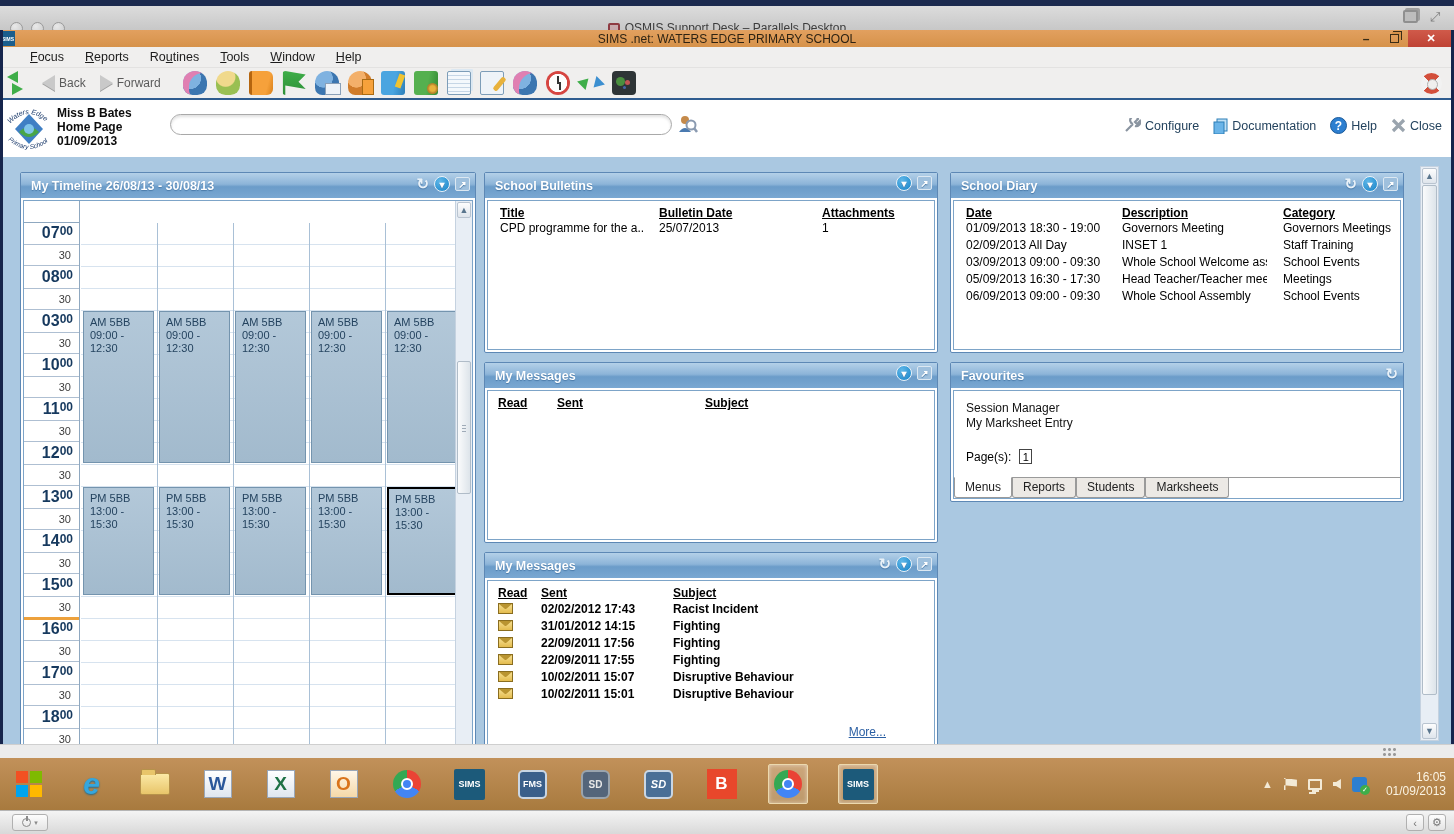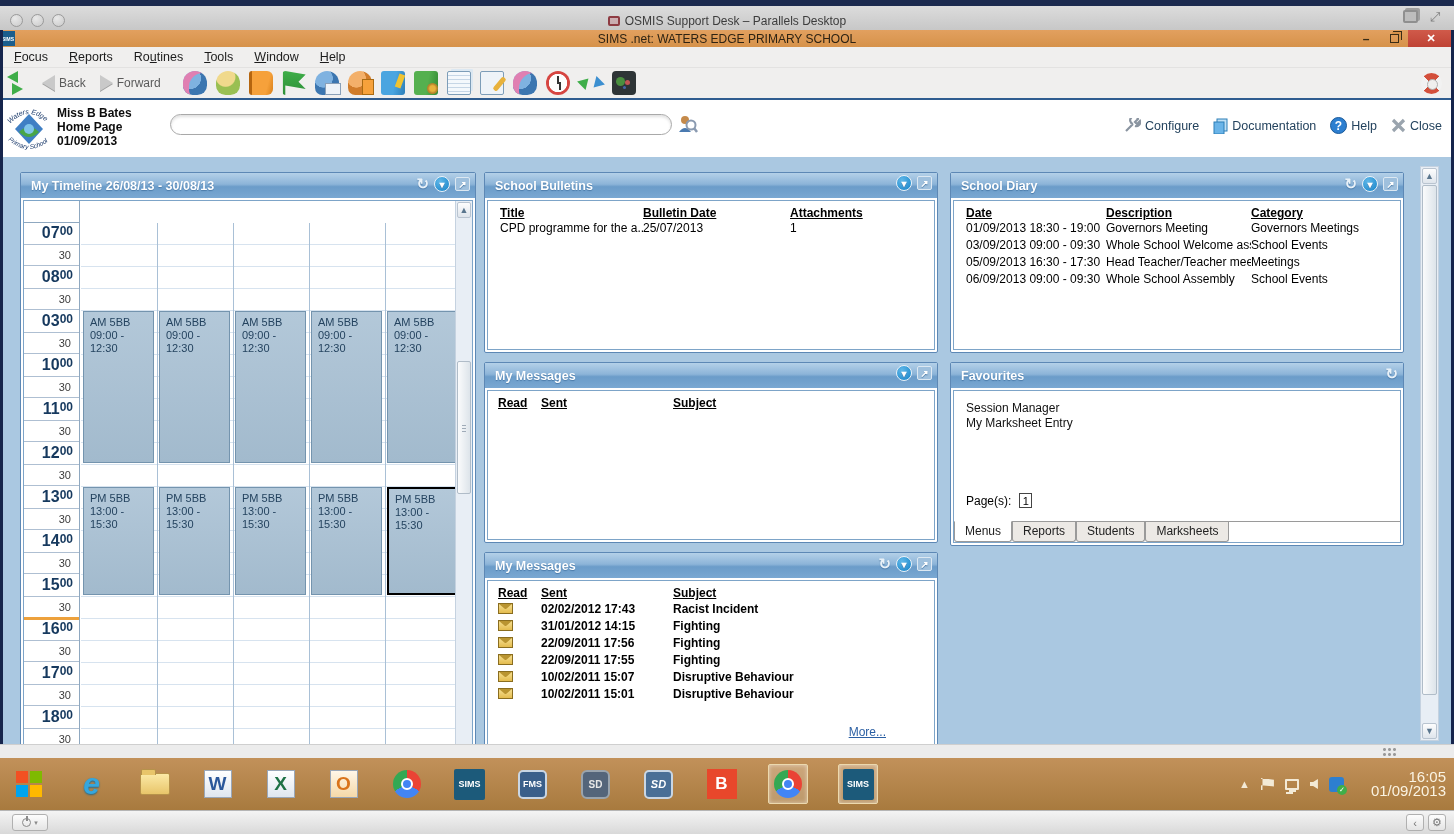--- a/index.html
+++ b/index.html
@@ -5,21 +5,21 @@
   * { margin:0; padding:0; box-sizing:border-box; }
   body { font-family:"Liberation Sans", sans-serif; background:#333; }
   .screen { position:relative; width:1454px; height:834px; overflow:hidden; background:#aac8e1; }
 
   
   .navy-strip { position:absolute; left:0; top:0; width:100%; height:6px; background:#1b2a4e; }
 
   
   .mac-bar { position:absolute; left:0; top:6px; width:100%; height:30px;
     background:linear-gradient(#dcdcdc,#c3c3c3); border-bottom:1px solid #979797;
-    display:flex; align-items:center; }
+    display:flex; align-items:flex-end; }
   .traffic { display:flex; gap:8px; margin-left:10px; }
   .tl-dot { width:13px; height:13px; border-radius:50%; border:1px solid #9a9a9a;
     background:radial-gradient(circle at 35% 30%, #e9e9e9, #c9c9c9); }
   .mac-title { position:absolute; left:0; right:0; text-align:center; font-size:12px; color:#3c3c3c; }
   .mac-title .mon { display:inline-block; width:12px; height:10px; border:2px solid #8e3b42; border-radius:2px;
     vertical-align:-1px; margin-right:5px; background:#c5798063; }
   .mac-right { position:absolute; right:10px; top:4px; display:flex; gap:12px; }
   .mac-win-ic { width:15px; height:13px; border:2px solid #8f8f8f; border-radius:2px; background:#bdbdbd; box-shadow:2px -2px 0 #9f9f9f; }
   .mac-expand-ic { width:14px; height:14px; color:#7f7f7f; font-size:13px; line-height:14px; }
 
@@ -30,21 +30,21 @@
     display:flex; align-items:center; justify-content:center; margin-left:1px; }
   .sims-title { position:absolute; left:0; right:0; text-align:center; font-size:12px; color:#2e2313; }
   .win-ctrls { position:absolute; right:0; top:0; height:100%; display:flex; align-items:center; }
   .wc-min, .wc-restore { width:28px; text-align:center; color:#3a2c15; font-size:12px; font-weight:bold; cursor:default; }
   .wc-restore .sq { display:inline-block; width:9px; height:9px; border:1px solid #3a2c15; box-shadow:2px -2px 0 -0px #d6924a, 3px -3px 0 #3a2c15; }
   .wc-close { width:46px; height:17px; background:linear-gradient(#d05a4a,#bf4335); color:#fff;
     display:flex; align-items:center; justify-content:center; font-size:11px; font-weight:bold; }
 
   
   .menubar { position:absolute; left:0; top:47px; width:100%; height:21px; background:#f0efee;
-    display:flex; align-items:center; padding-left:4px; gap:0; border-bottom:1px solid #e3e2e1; }
+    display:flex; align-items:center; padding-left:20px; gap:0; border-bottom:1px solid #e3e2e1; }
   .menu-item { font-size:12.5px; color:#1c1c1c; padding:2px 11px 2px 10px; }
   .menu-item .u { text-decoration:underline; }
 
   
   .toolbar { position:absolute; left:0; top:68px; width:100%; height:32px; background:#f0efee;
     border-bottom:2px solid #2f5c8f; display:flex; align-items:center; }
   .nav-hist { width:22px; height:24px; margin-left:6px; position:relative; }
   .nav-hist i { position:absolute; left:1px; width:0; height:0; border:6px solid transparent; }
   .nav-hist i.a1 { top:0; border-right:11px solid #3fae49; border-left:none; }
   .nav-hist i.a2 { bottom:0; border-left:11px solid #3fae49; border-right:none; left:6px; }
@@ -102,21 +102,21 @@
     text-shadow:0 1px 1px #4a7aa8; padding-left:10px; position:relative; }
   .p-icons { position:absolute; right:5px; top:2px; display:flex; align-items:center; gap:5px; }
   .ph-refresh { color:#e8f1f8; font-size:15px; font-weight:bold; text-shadow:0 1px 1px #4a7aa8; }
   .ph-chevron { width:16px; height:16px; border-radius:50%; background:radial-gradient(circle at 35% 30%, #5fb7e8, #1583c9);
     color:#fff; font-size:10px; display:flex; align-items:center; justify-content:center; border:1px solid #e8f1f8; }
   .ph-detach { width:15px; height:14px; border:1px solid #dce8f2; background:#9fc0dd; color:#fff; font-size:10px;
     display:flex; align-items:center; justify-content:center; border-radius:2px; }
   .p-body { position:absolute; left:2px; right:2px; top:27px; bottom:2px; background:#fff; border:1px solid #7da4c8; overflow:hidden; }
 
   .tbl-head { font-size:12px; font-weight:bold; color:#000; text-decoration:underline; }
-  .grid3 { display:grid; padding:5px 0 0 12px; }
+  .grid3 { display:grid; padding:5px 0 0 12px;gap:16px; }
   .bull-grid { grid-template-columns:143px 147px auto; }
   .diary-grid { grid-template-columns:140px 145px auto; }
   .rem-grid { grid-template-columns:43px 132px auto; padding-left:10px; }
   .row-line { font-size:12px; color:#000; line-height:17px; white-space:nowrap; overflow:hidden; }
 
   
   .msg-grid { display:grid; grid-template-columns:43px 132px auto; padding:5px 0 0 10px; }
   .msg-row { display:grid; grid-template-columns:43px 132px auto; padding-left:10px; align-items:center; height:17px; }
   .msg-row .bold { font-weight:bold; font-size:12px; white-space:nowrap; }
   .env { width:15px; height:11px; background:linear-gradient(#f6e094,#e4bc4e); border:1px solid #8a6d1f; position:relative; display:inline-block; }
@@ -188,21 +188,21 @@
   .tray { position:absolute; right:8px; top:0; height:52px; display:flex; align-items:center; gap:11px; }
   .tray-ic { color:#f3ead6; font-size:11px; }
   .tray-flag { width:13px; height:12px; background:#f3ead6; clip-path:polygon(0 0,100% 15%,100% 70%,0 60%,0 100%,12% 100%,12% 0); position:relative; }
   .tray-flag::after { content:"✗"; position:absolute; right:-6px; bottom:-4px; color:#d23b2f; font-size:10px; font-weight:bold; }
   .tray-net { width:14px; height:11px; border:2px solid #f3ead6; border-radius:1px; position:relative; }
   .tray-net::after { content:""; position:absolute; left:2px; bottom:-4px; width:7px; height:2px; background:#f3ead6; box-shadow:-3px 2px 0 #f3ead6; }
   .tray-vol { width:8px; height:10px; background:#f3ead6; clip-path:polygon(0 30%,40% 30%,100% 0,100% 100%,40% 70%,0 70%); position:relative; }
   .tray-vol::after{ content:")"; position:absolute; right:-7px; top:-3px; color:#f3ead6; font-size:12px; }
   .tray-dropbox { width:15px; height:15px; background:#2d7fd0; border-radius:3px; position:relative; }
   .tray-dropbox::after { content:"✓"; position:absolute; right:-3px; bottom:-3px; width:10px; height:10px; background:#3fae49; border-radius:50%; color:#fff; font-size:7px; text-align:center; line-height:10px; }
-  .tray-clock { text-align:right; font-size:15px; color:#faf3e2; line-height:14px; margin-left:16px; }
+  .tray-clock { text-align:right; font-size:12px; color:#faf3e2; line-height:14px; margin-left:8px; }
 
   .parallels-bar { position:absolute; left:0; top:810px; width:100%; height:24px;
     background:linear-gradient(#f4f4f4,#d9d9d9); border-top:1px solid #b5b5b5; }
   .pw-btn { position:absolute; left:12px; top:3px; width:36px; height:17px; border:1px solid #b0b0b0; border-radius:3px;
     background:linear-gradient(#fdfdfd,#e4e4e4); display:flex; align-items:center; justify-content:center; gap:3px; }
   .pw-ring { width:9px; height:9px; border:1.5px solid #8a8a8a; border-radius:50%; position:relative; }
   .pw-ring::after { content:""; position:absolute; left:3px; top:-3px; width:1.5px; height:5px; background:#8a8a8a; }
   .pw-caret { font-size:7px; color:#8a8a8a; }
   .pb-right { position:absolute; right:8px; top:3px; display:flex; gap:4px; }
   .pb-sq { width:18px; height:17px; border:1px solid #b0b0b0; border-radius:3px; background:linear-gradient(#fdfdfd,#e4e4e4);
@@ -615,39 +615,44 @@
           <span class="tbl-head">Description</span>
           <span class="tbl-head">Category</span>
       </div>
       <div>
         <div class="grid3 diary-grid" style="padding-top:0;">
             <span class="row-line">01/09/2013 18:30 - 19:00</span>
             <span class="row-line">Governors Meeting</span>
             <span class="row-line">Governors Meetings</span>
           </div>
           <div class="grid3 diary-grid" style="padding-top:0;">
+            <span class="row-line">02/09/2013 All Day</span>
+            <span class="row-line">INSET 1</span>
+            <span class="row-line">Staff Training</span>
+          </div>
+          <div class="grid3 diary-grid" style="padding-top:0;">
             <span class="row-line">03/09/2013 09:00 - 09:30</span>
             <span class="row-line">Whole School Welcome ass</span>
             <span class="row-line">School Events</span>
           </div>
           <div class="grid3 diary-grid" style="padding-top:0;">
             <span class="row-line">05/09/2013 16:30 - 17:30</span>
             <span class="row-line">Head Teacher/Teacher mee</span>
             <span class="row-line">Meetings</span>
           </div>
           <div class="grid3 diary-grid" style="padding-top:0;">
             <span class="row-line">06/09/2013 09:00 - 09:30</span>
             <span class="row-line">Whole School Assembly</span>
             <span class="row-line">School Events</span>
           </div>
       </div>
     </div>
   </div>
 
-  <div class="panel" style="left:950px; top:362px; width:454px; height:184px;">
+  <div class="panel" style="left:950px; top:362px; width:454px; height:140px;">
     <div class="p-head">
         <span>Favourites</span>
       <div class="p-icons">
         <span class="ph-refresh">↻</span>
       </div>
     </div>
     <div class="p-body">
       <div class="fav-list">
         <div>Session Manager</div>
           <div>My Marksheet Entry</div>

